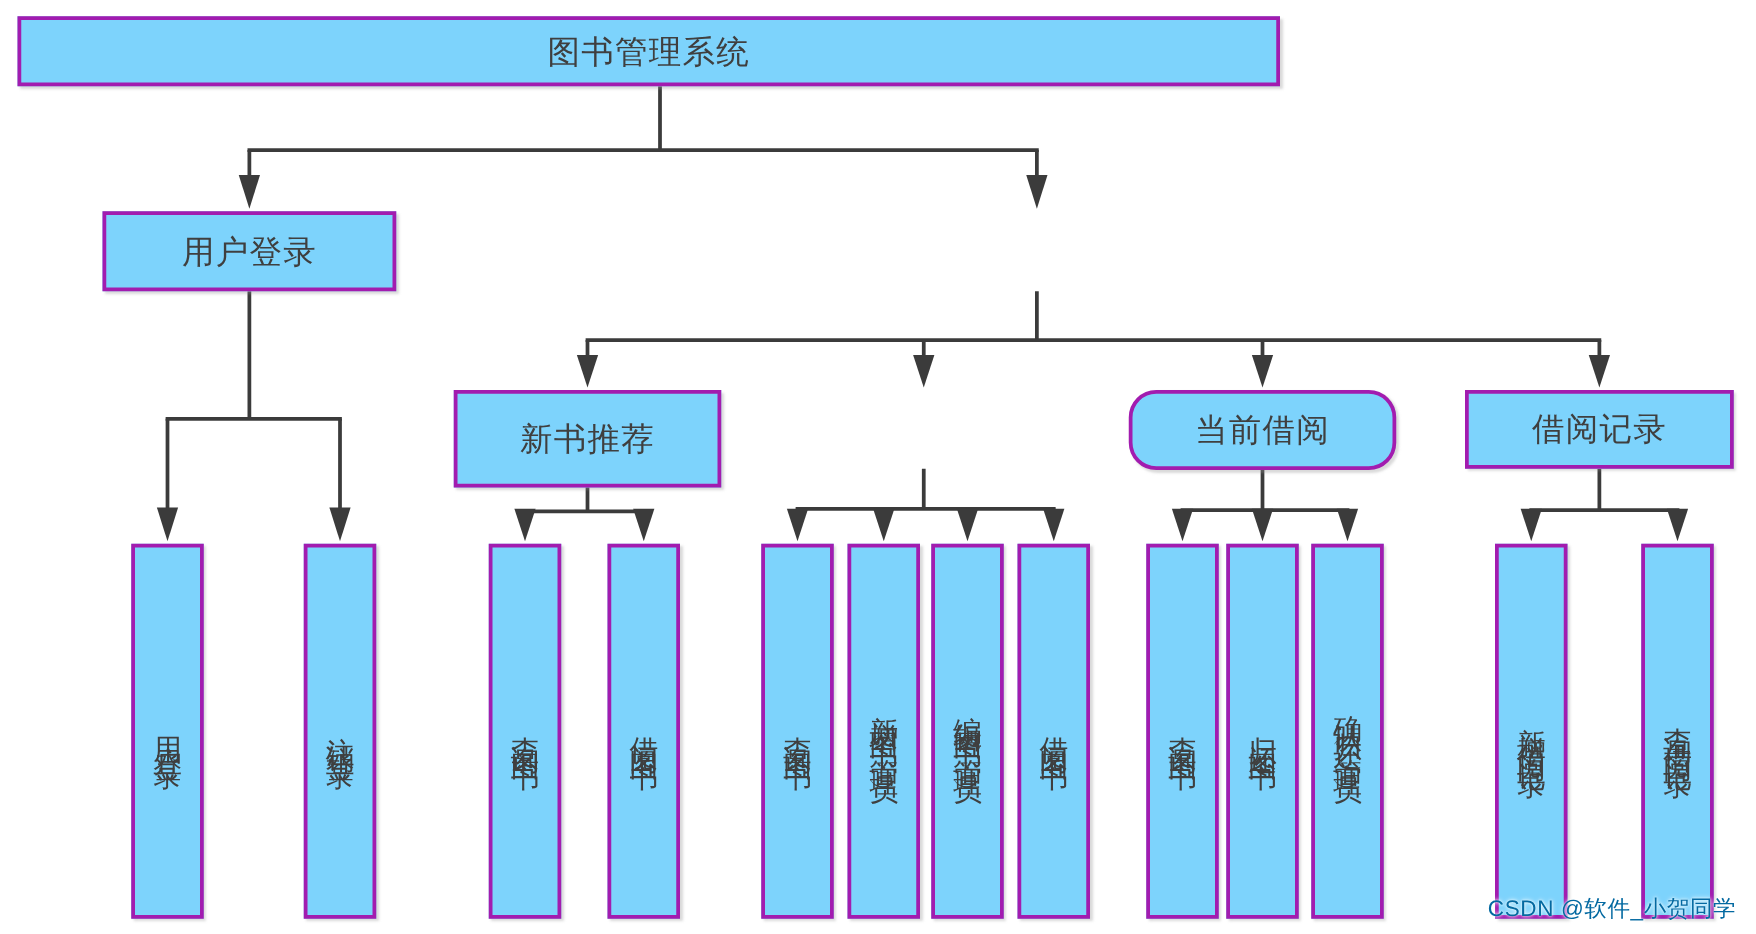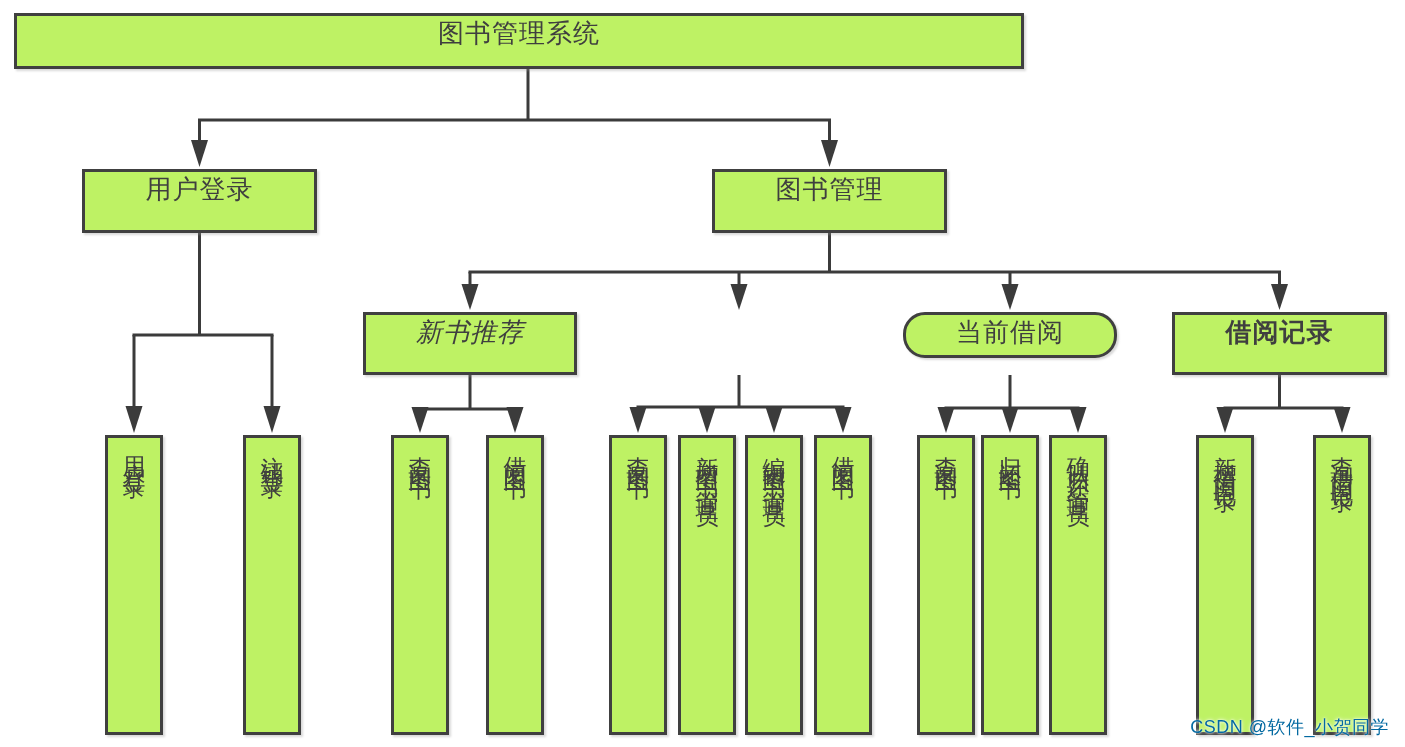--- a/index.html
+++ b/index.html
@@ -23,24 +23,24 @@
   #connectors line {
     stroke: #3b3b3b;
     stroke-width: 3;
   }
   #connectors polygon {
     fill: #3b3b3b;
   }
   .box {
     position: absolute;
     box-sizing: border-box;
-    background: #bef264;
-    border: 3px solid #404040;
+    background: #7dd3fc;
+    border: 3px solid #a21caf;
     display: flex;
-    align-items: flex-start;
+    align-items: center;
     justify-content: center;
     z-index: 1;
     box-shadow: 2px 2px 2px rgba(150,150,150,0.35);
   }
   .box .lbl {
     color: #3f3f3f;
     font-size: 26px;
     letter-spacing: 1px;
     white-space: nowrap;
   }
@@ -145,31 +145,28 @@
     </g>
   </svg>
 
   <div class="box" style="left:14px; top:13px; width:1010px; height:56px;">
     <span class="lbl">图书管理系统</span>
   </div>
 
   <div class="box" style="left:82px; top:169px; width:235px; height:64px;">
     <span class="lbl">用户登录</span>
   </div>
-  <div class="box" style="left:712px; top:169px; width:235px; height:64px;">
-    <span class="lbl">图书管理</span>
-  </div>
-
-  <div class="box" style="left:363px; top:312px; width:214px; height:63px;font-style:italic;">
+
+  <div class="box" style="left:363px; top:312px; width:214px; height:78px;">
     <span class="lbl">新书推荐</span>
   </div>
-  <div class="box" style="left:903px; top:312px; width:214px; height:46px;border-radius:22px;">
+  <div class="box" style="left:903px; top:312px; width:214px; height:64px;border-radius:22px;">
     <span class="lbl">当前借阅</span>
   </div>
-  <div class="box" style="left:1172px; top:312px; width:215px; height:63px;font-weight:bold;">
+  <div class="box" style="left:1172px; top:312px; width:215px; height:63px;">
     <span class="lbl">借阅记录</span>
   </div>
 
   <div class="box vbox" style="left:105px; top:435px; width:58px; height:300px;">
     <span class="lbl">用户登录</span>
   </div>
   <div class="box vbox" style="left:243px; top:435px; width:58px; height:300px;">
     <span class="lbl">注销登录</span>
   </div>
 

